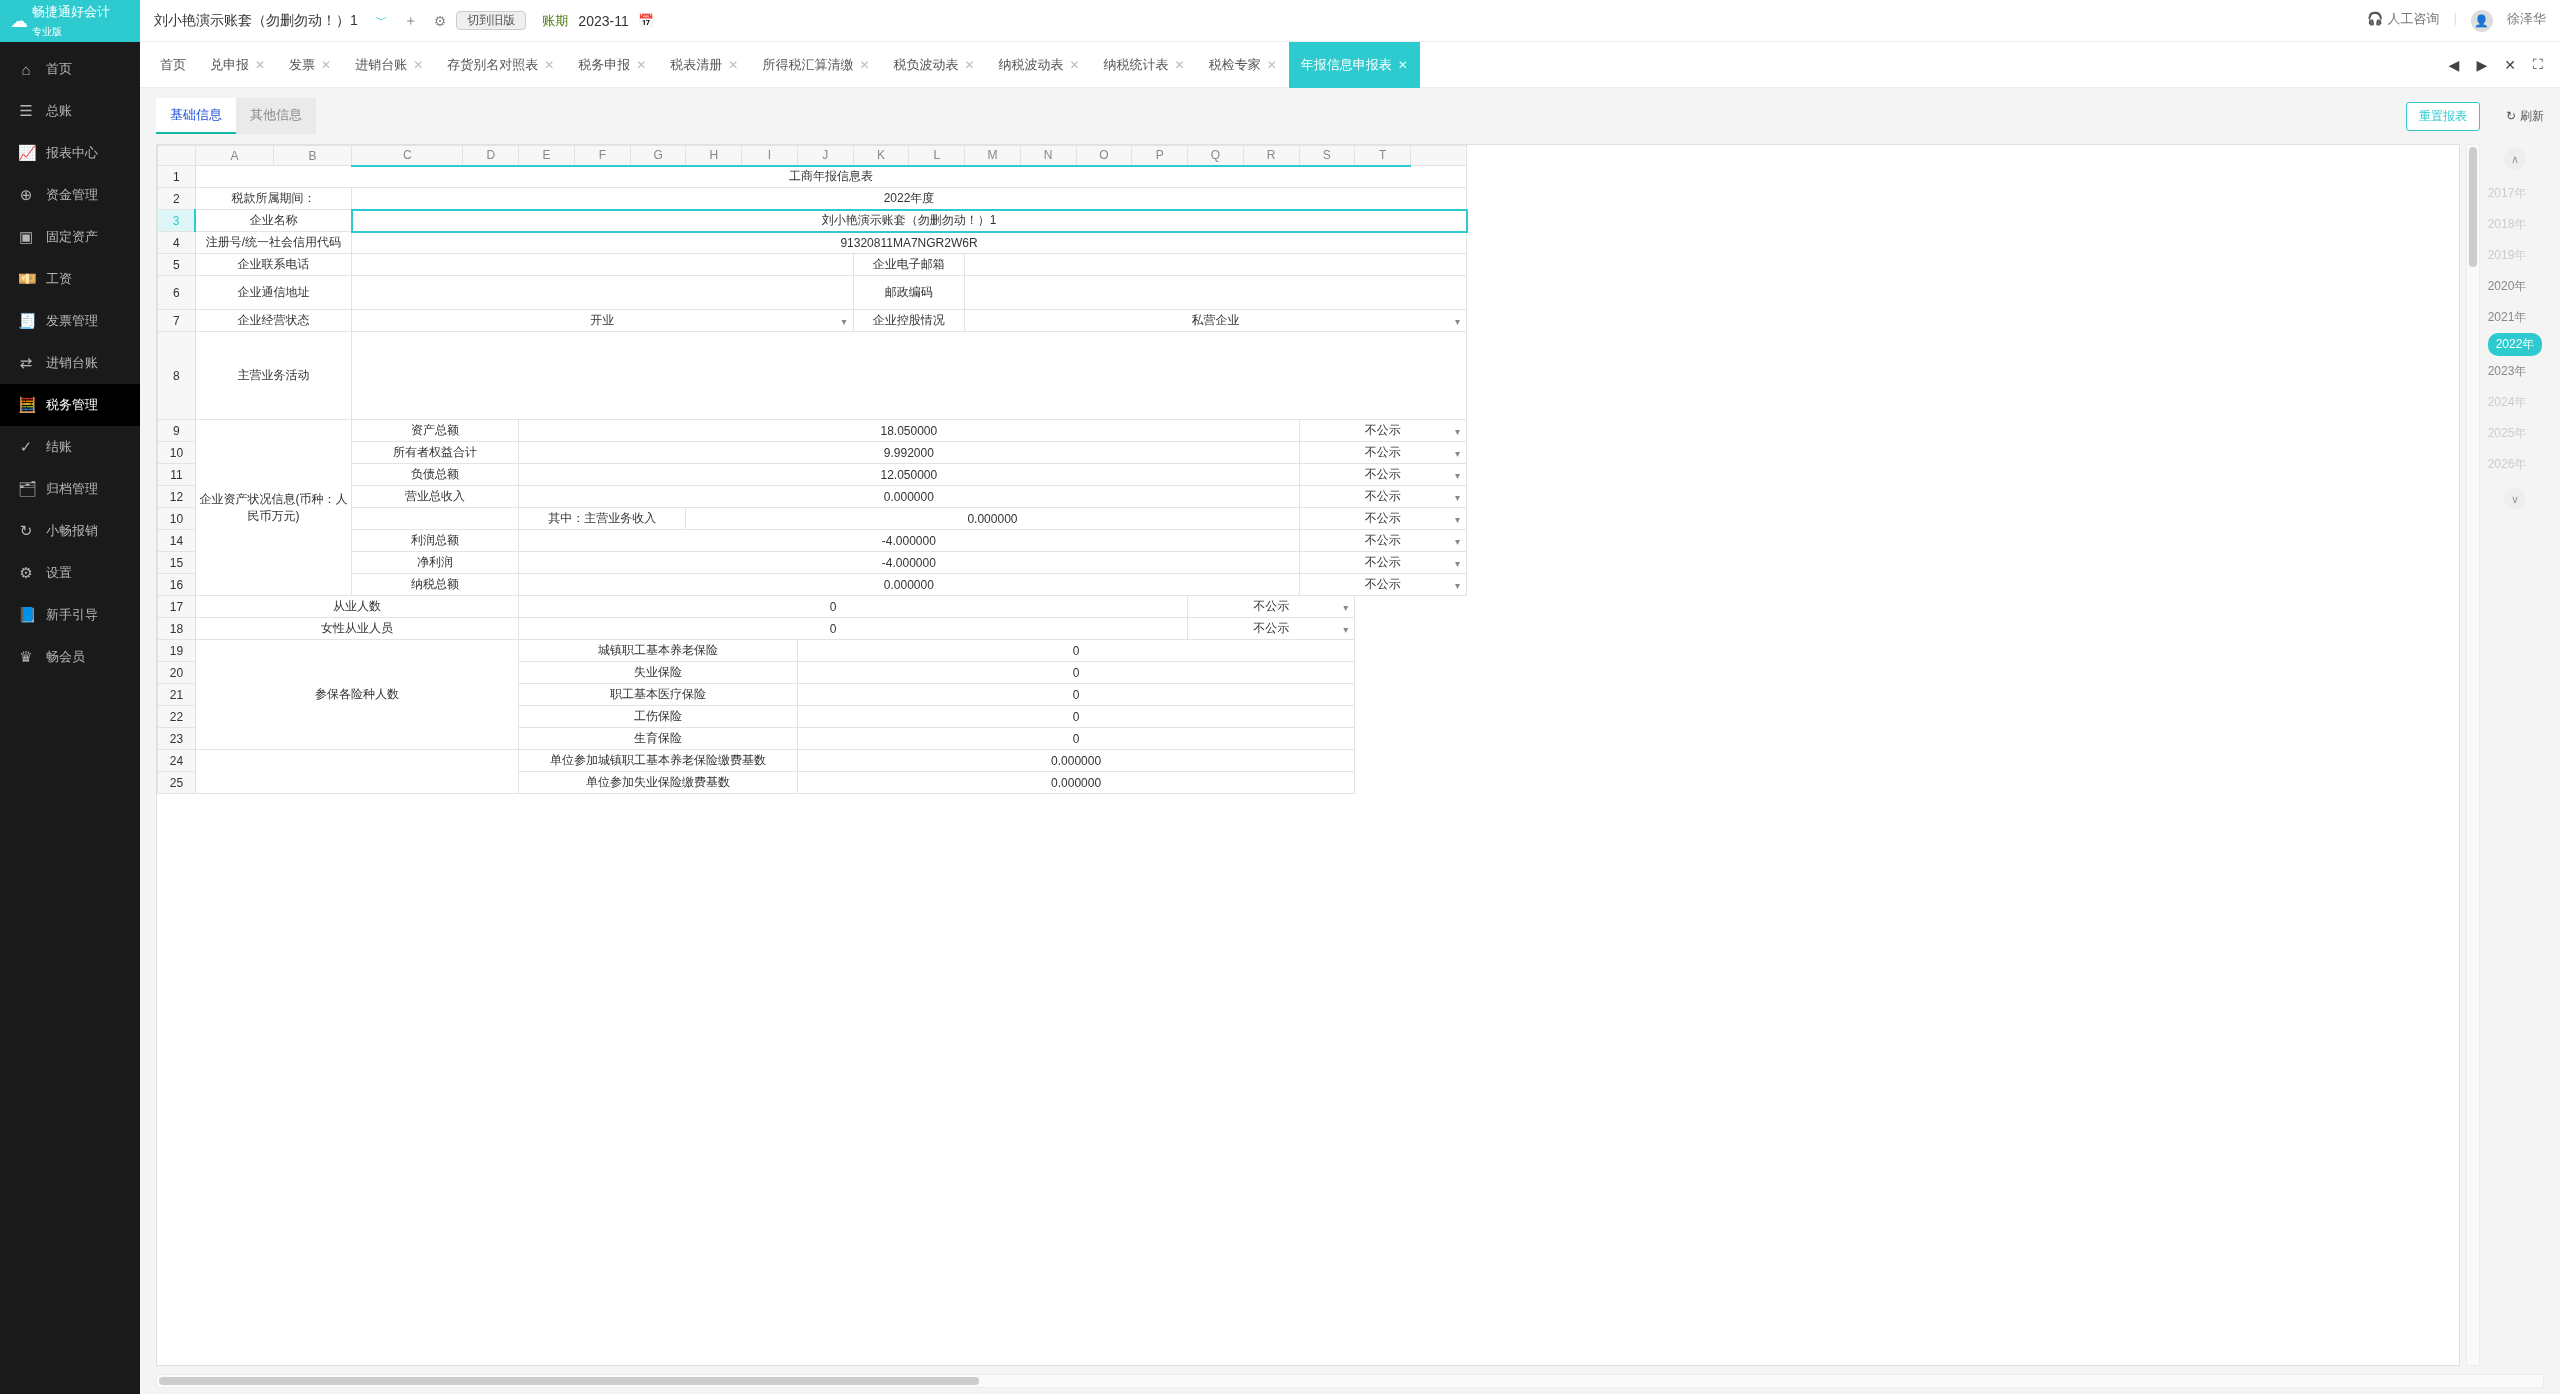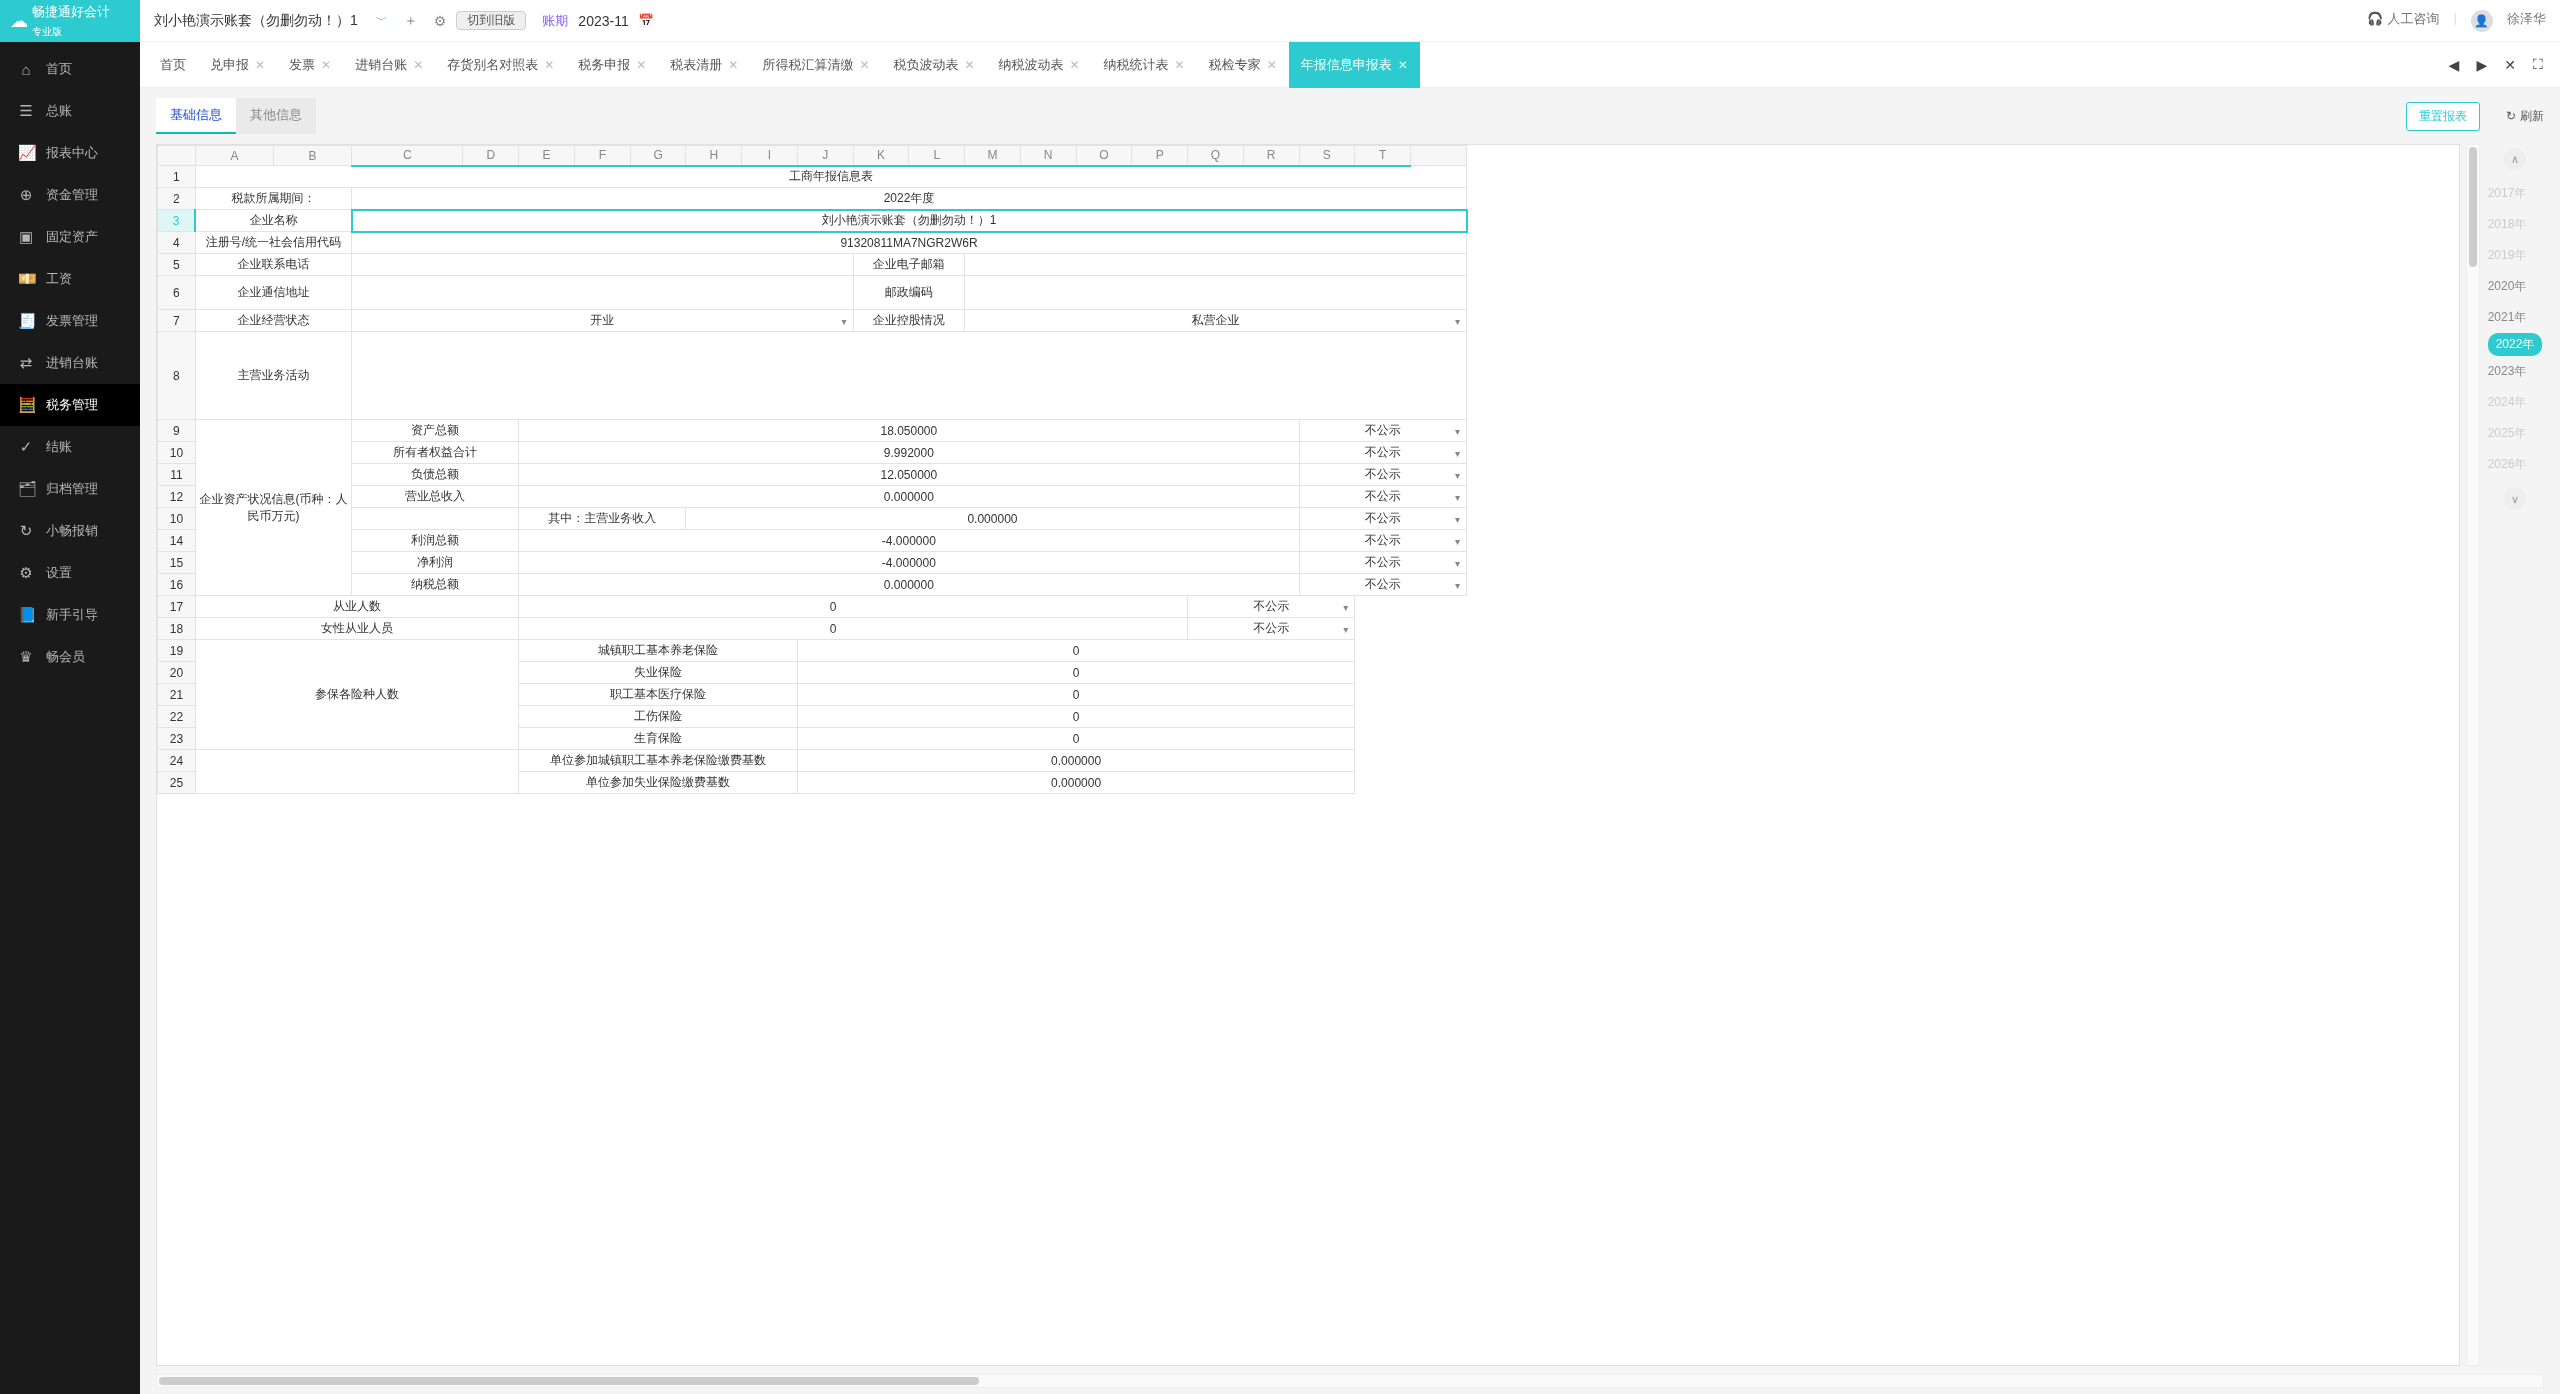--- a/index.html
+++ b/index.html
@@ -13,21 +13,21 @@
 .nav-item{display:flex;align-items:center;gap:12px;padding:12px 18px;cursor:pointer;font-size:13px;color:#b5b5b5}
 .nav-item.active{background:#000;color:#fff}
 .nav-icon{width:16px;text-align:center;font-size:15px}
 .main{flex:1;display:flex;flex-direction:column;min-width:0}
 .topbar{height:42px;display:flex;align-items:center;padding:0 14px;gap:10px;border-bottom:1px solid #eee}
 .account-select{display:flex;align-items:center;gap:18px;font-size:14px;color:#333}
 .account-name{max-width:220px;overflow:hidden;white-space:nowrap}
 .chev{color:#2dcbd0;font-size:12px}
 .top-plus,.top-gear{color:#888;cursor:pointer;font-size:14px;margin-left:6px}
 .old-ver{border:1px solid #ccc;border-radius:4px;padding:0 10px;font-size:12px;color:#555;cursor:pointer}
-.period-label{color:#8b5cf6;font-size:13px;margin-left:6px}
+.period-label{color:#4d7c0f;font-size:13px;margin-left:6px}
 .period-val{color:#333;font-size:14px}
 .cal-icon{color:#2dcbd0;cursor:pointer}
 .top-right{margin-left:auto;display:flex;gap:14px;color:#777;font-size:13px}
 .avatar{width:22px;height:22px;border-radius:50%;background:#ddd;display:inline-flex;align-items:center;justify-content:center;color:#fff;font-size:12px}
 .tabs-row{height:46px;display:flex;align-items:center;padding:0 8px;background:#fff;border-bottom:1px solid #eee;position:relative}
 .tabs{display:flex;align-items:center;gap:0;overflow:hidden;flex:1}
 .tab{padding:0 12px;height:46px;display:flex;align-items:center;gap:4px;font-size:13px;color:#555;cursor:pointer;white-space:nowrap}
 .tab.active{background:#2dcbd0;color:#fff}
 .tab .x{font-size:12px;color:#bbb;margin-left:2px}
 .tab.active .x{color:#dff}

